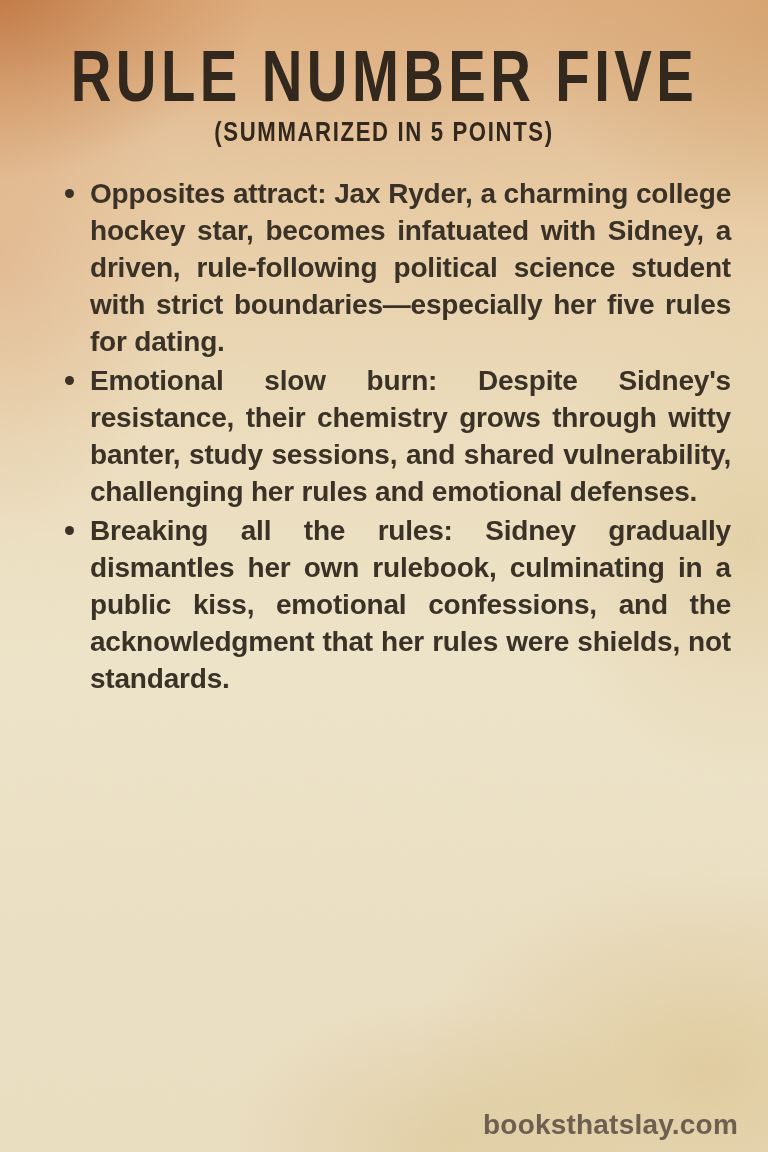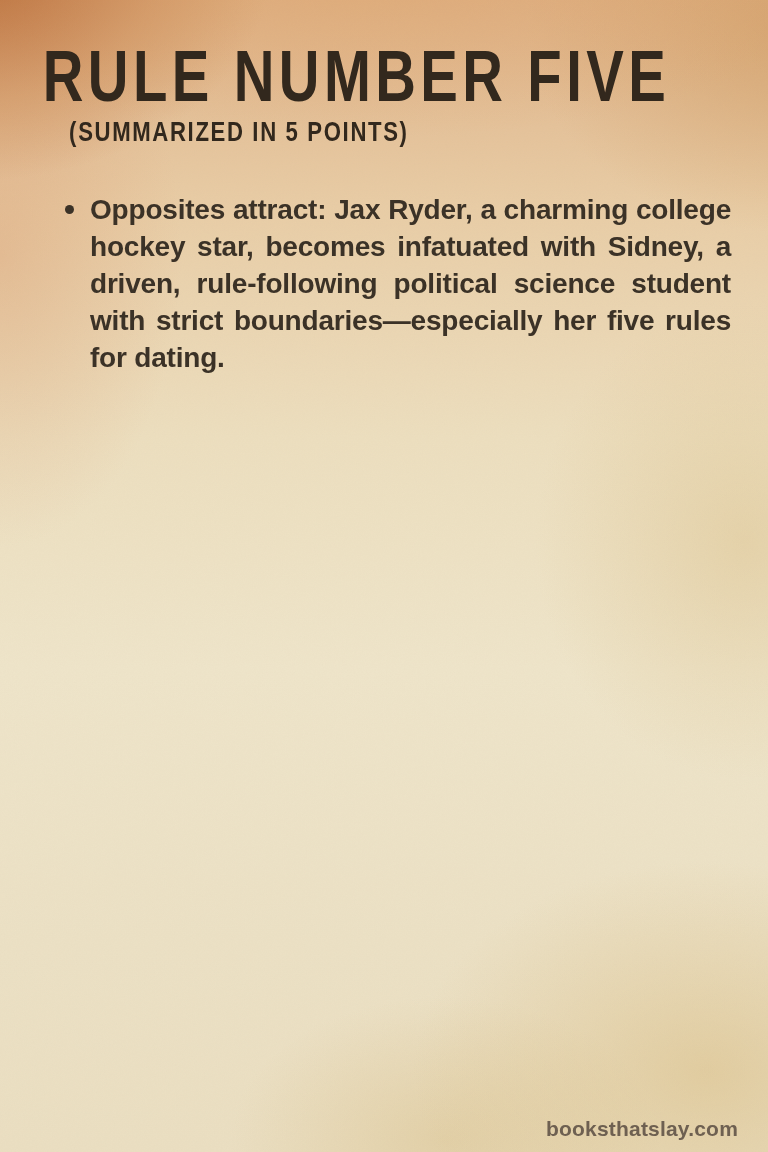--- a/index.html
+++ b/index.html
@@ -33,20 +33,21 @@
     inset: 0;
     width: 100%;
     height: 100%;
     opacity: 0.50;
     pointer-events: none;
   }
 
   .header {
     position: relative;
     padding-top: 34px;
+    text-align: center;
     color: #32281d;
   }
 
   .title {
     display: inline-block;
     font-size: 64px;
     font-weight: 800;
     letter-spacing: 5px;
     white-space: nowrap;
     transform: scale(0.88, 1.14);
@@ -60,21 +61,21 @@
     font-weight: 800;
     letter-spacing: 2px;
     white-space: nowrap;
     transform: scale(0.82, 1.05);
     transform-origin: center top;
   }
 
   .summary {
     position: relative;
     list-style: none;
-    margin-top: 44px;
+    margin-top: 28px;
     padding-left: 56px;
     padding-right: 37px;
   }
 
   .summary li {
     position: relative;
     padding-left: 34px;
     margin-bottom: 2px;
     font-size: 28px;
     font-weight: 700;
@@ -92,21 +93,21 @@
     width: 9px;
     height: 9px;
     border-radius: 50%;
     background: #3b3227;
   }
 
   .watermark {
     position: absolute;
     right: 30px;
     bottom: 11px;
-    font-size: 21px;
+    font-size: 28px;
     font-weight: 700;
     color: #6e6051;
     letter-spacing: 0.2px;
   }
 </style>
 </head>
 <body>
 
 <div class="canvas">
 
@@ -121,17 +122,25 @@
   <div class="header">
     <span class="title">RULE NUMBER FIVE</span>
     <span class="subtitle">(SUMMARIZED IN 5 POINTS)</span>
   </div>
 
   <ul class="summary">
     <li>
       <span class="bullet-dot"></span>
       <span>Opposites attract: Jax Ryder, a charming college hockey star, becomes infatuated with Sidney, a driven, rule-following political science student with strict boundaries—especially her five rules for dating.</span>
     </li>
+    <li>
+      <span class="bullet-dot"></span>
+      <span>Emotional slow burn: Despite Sidney's resistance, their chemistry grows through witty banter, study sessions, and shared vulnerability, challenging her rules and emotional defenses.</span>
+    </li>
+    <li>
+      <span class="bullet-dot"></span>
+      <span>Breaking all the rules: Sidney gradually dismantles her own rulebook, culminating in a public kiss, emotional confessions, and the acknowledgment that her rules were shields, not standards.</span>
+    </li>
   </ul>
 
   <div class="watermark">booksthatslay.com</div>
 
 </div>
 
 </body></html>

